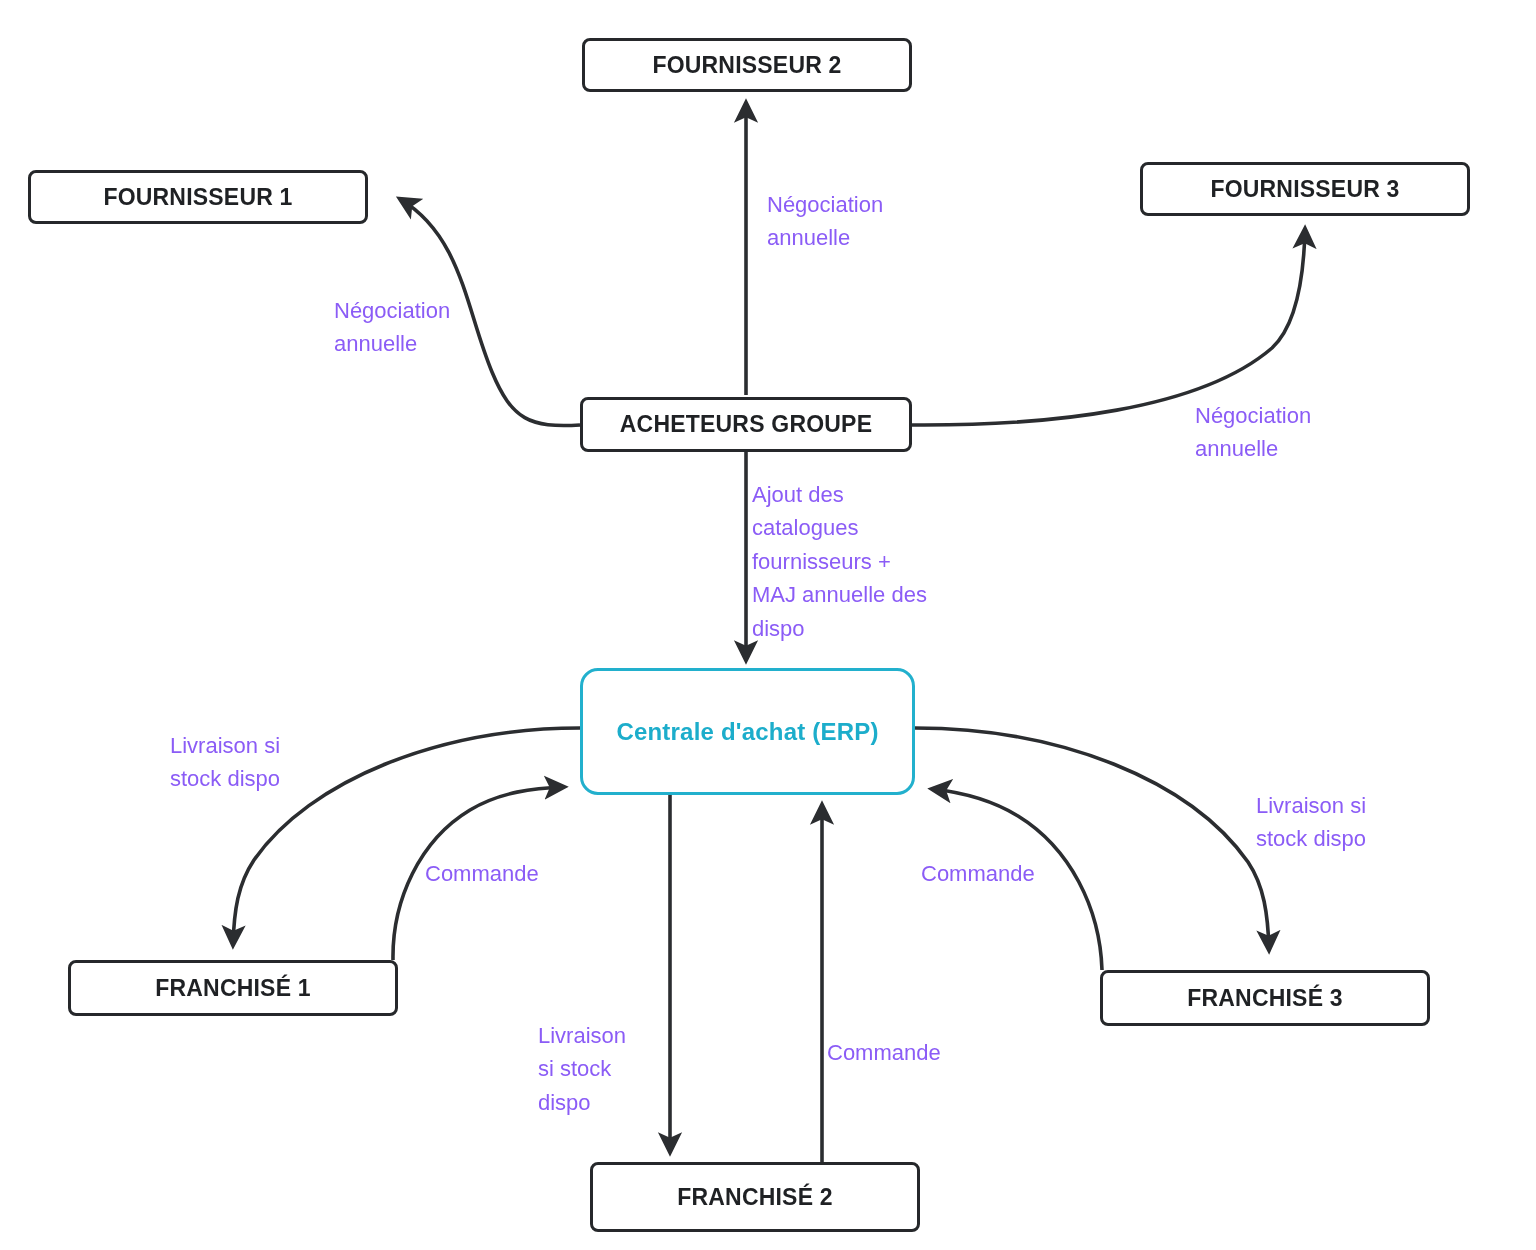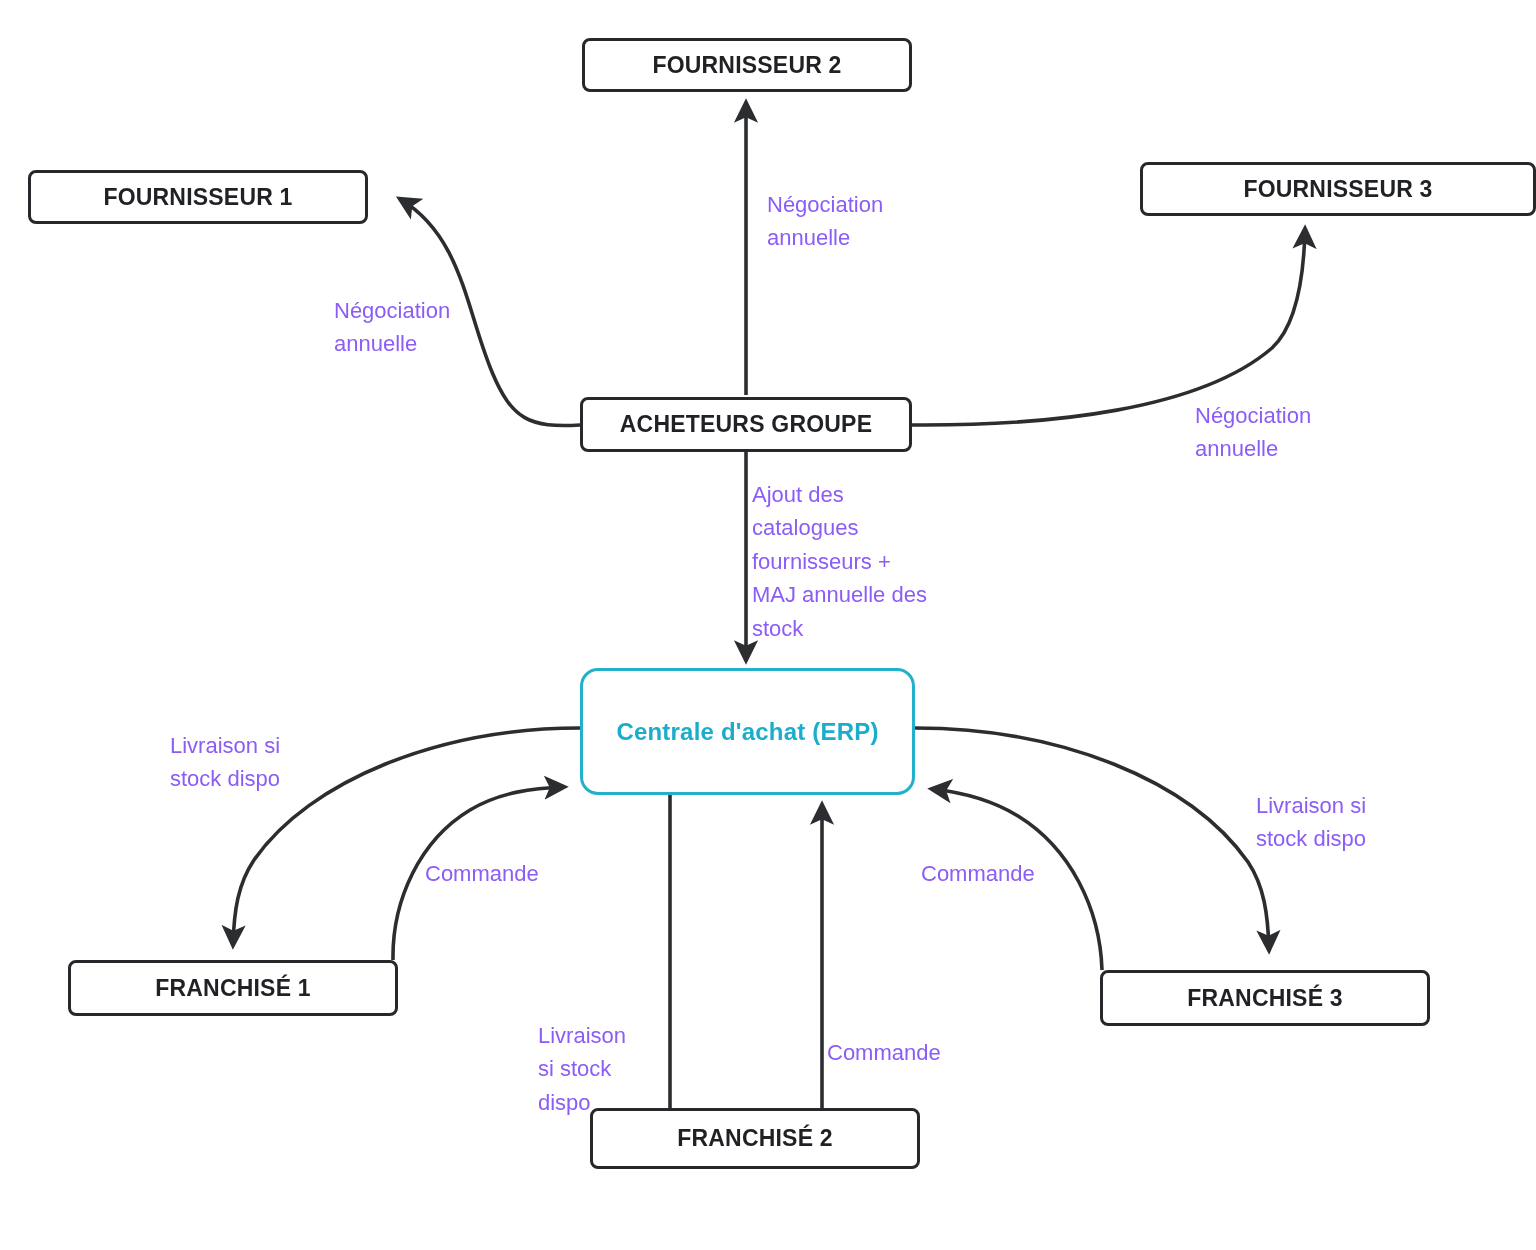--- a/index.html
+++ b/index.html
@@ -95,58 +95,58 @@
   </svg>
 
   <div class="node" style="left:28px; top:170px; width:340px; height:54px;">
     <span class="node-label">FOURNISSEUR 1</span>
   </div>
 
   <div class="node" style="left:582px; top:38px; width:330px; height:54px;">
     <span class="node-label">FOURNISSEUR 2</span>
   </div>
 
-  <div class="node" style="left:1140px; top:162px; width:396px; height:54px;">
+  <div class="node" style="left:1140px; top:162px; width:330px; height:54px;">
     <span class="node-label">FOURNISSEUR 3</span>
   </div>
 
   <div class="node central" style="left:580px; top:668px; width:335px; height:127px;">
     <span class="node-label">Centrale d'achat (ERP)</span>
   </div>
 
   <div class="node" style="left:580px; top:397px; width:332px; height:55px;">
     <span class="node-label">ACHETEURS GROUPE</span>
   </div>
 
   <div class="node" style="left:68px; top:960px; width:330px; height:56px;">
     <span class="node-label">FRANCHISÉ 1</span>
   </div>
 
-  <div class="node" style="left:590px; top:1108px; width:330px; height:61px;">
+  <div class="node" style="left:590px; top:1162px; width:330px; height:70px;">
     <span class="node-label">FRANCHISÉ 2</span>
   </div>
 
   <div class="node" style="left:1100px; top:970px; width:330px; height:56px;justify-content:center;">
     <span class="node-label">FRANCHISÉ 3</span>
   </div>
 
   <div class="edge-label" style="left:334px; top:294px;">Négociation
 annuelle</div>
 
   <div class="edge-label" style="left:767px; top:188px;">Négociation
 annuelle</div>
 
   <div class="edge-label" style="left:1195px; top:399px;">Négociation
 annuelle</div>
 
   <div class="edge-label" style="left:752px; top:478px;">Ajout des
 catalogues
 fournisseurs +
 MAJ annuelle des
-stock</div>
+dispo</div>
 
   <div class="edge-label" style="left:170px; top:729px;">Livraison si
 stock dispo</div>
 
   <div class="edge-label" style="left:425px; top:857px;">Commande</div>
 
   <div class="edge-label" style="left:538px; top:1019px;">Livraison
 si stock
 dispo</div>
 

